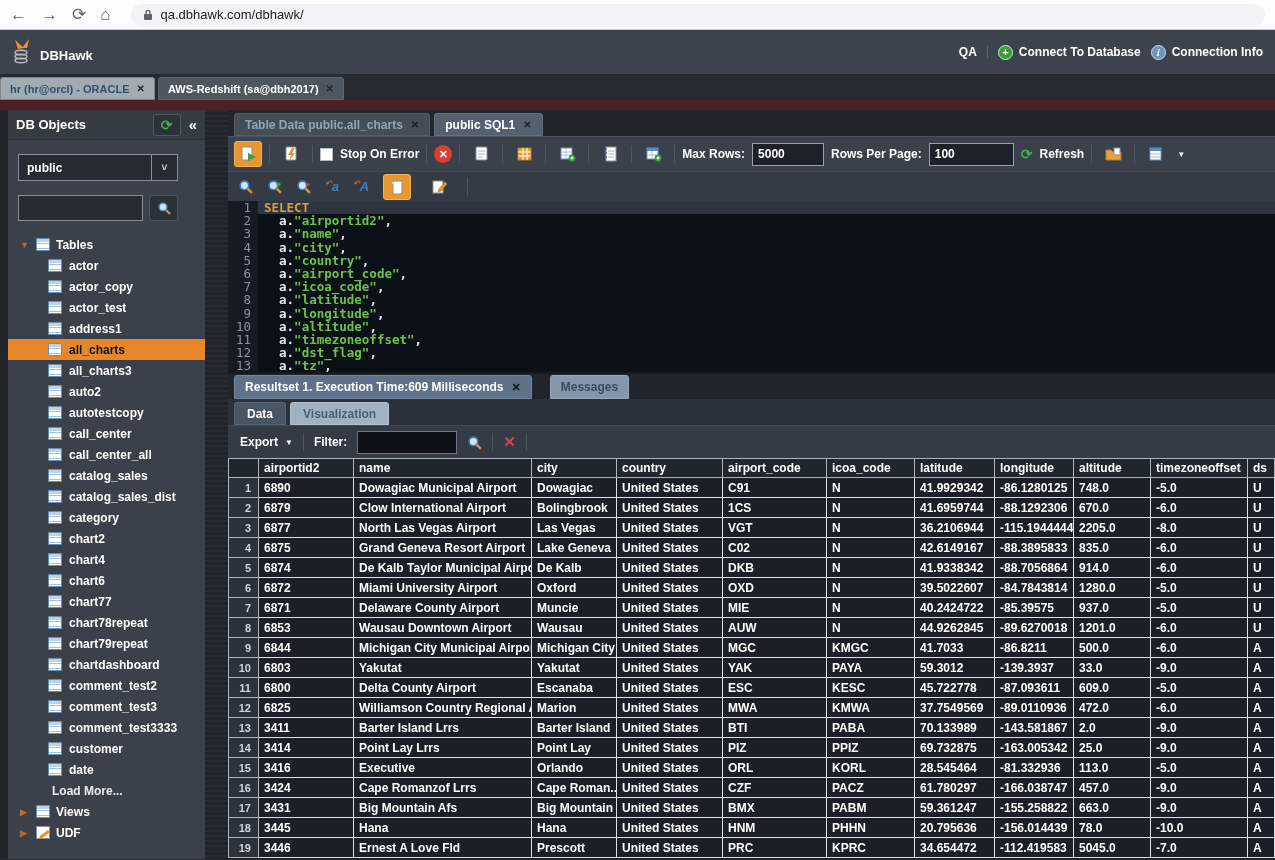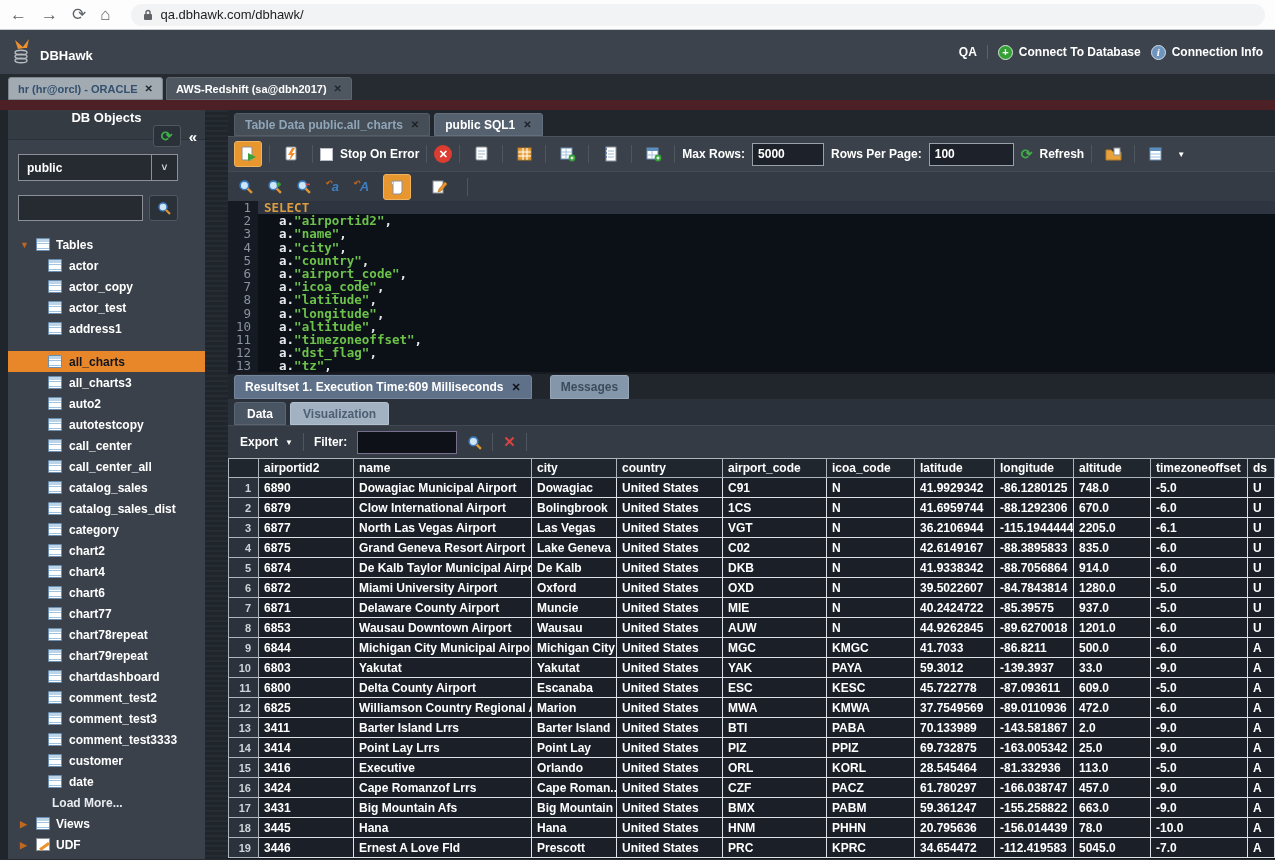--- a/index.html
+++ b/index.html
@@ -23,39 +23,39 @@
     color:#fff; font-size:12px; font-weight:bold; }
   .hsep { width:1px; height:14px; background:#5a626c; }
   .cicon { width:15px; height:15px; border-radius:50%; color:#fff; font-size:11px;
     display:inline-flex; align-items:center; justify-content:center; font-weight:bold; }
   .green { background:#35a135; border:1px solid #d6e8d6; }
   .blue  { background:#6f94bd; border:1px solid #d0dcea; font-style:italic; font-family:"Liberation Serif",serif; }
   .hlink { display:flex; align-items:center; gap:6px; cursor:pointer; }
 
   
   .conntabs { height:26px; background:#262b31; display:flex; align-items:flex-end;
-    padding-left:8px; gap:3px; }
+    gap:3px; }
   .ctab { height:23px; display:flex; align-items:center; gap:7px; padding:0 9px;
     border-radius:3px 3px 0 0; font-size:11px; font-weight:bold; cursor:pointer; }
   .ctab.inactive { background:#a2aab2; color:#33506e; border:1px solid #7d858d; }
   .ctab.active { background:#4e565f; color:#fff; border:1px solid #5d656e; }
   .ctab .x { font-size:10px; color:#22262b; font-weight:bold; }
   .redbar { height:10px; background:#4d2025; }
 
   
   .main { display:flex; height:749px; }
   .leftedge { width:8px; background:#20252b; }
   .sidebar { width:197px; background:#3a414a; display:flex; flex-direction:column; }
   .splitter { width:23px; background:#20252b;
     background-image:repeating-linear-gradient(to bottom,#262c33 0 2px,#20252b 2px 5px); }
   .content { width:1047px; display:flex; flex-direction:column; background:#21262d; }
 
   
   .sbhead { height:30px; background:#343b43; display:flex; align-items:center;
-    padding:0 8px; border-bottom:1px solid #2b3138;flex-direction:column; }
+    padding:0 8px; border-bottom:1px solid #2b3138; }
   .sbtitle { color:#fff; font-weight:bold; font-size:13px; }
   .sbbtns { margin-left:auto; display:flex; align-items:center; gap:8px; }
   .refbtn { width:28px; height:22px; background:#2b3138; border:1px solid #50575f;
     border-radius:3px; color:#3fae49; font-weight:bold; font-size:14px;
     display:flex; align-items:center; justify-content:center; cursor:pointer; }
   .collapse { color:#fff; font-size:15px; font-weight:bold; cursor:pointer; }
   .schemarow { margin:14px 10px 0 10px; display:flex; }
   .schemasel { width:160px; height:27px; background:#262b32; border:1px solid #8a8f98;
     display:flex; align-items:center; color:#fff; font-size:12px; font-weight:bold;
     padding-left:8px; position:relative; cursor:pointer; }
@@ -66,21 +66,21 @@
   .searchinput { width:125px; height:26px; background:#262b32; border:1px solid #8a8f98;
     color:#fff; font-size:12px; padding:0 6px; }
   .searchbtn { width:29px; height:26px; background:#2b3138; border:1px solid #50575f;
     border-radius:3px; display:flex; align-items:center; justify-content:center; cursor:pointer; }
   .tree { margin-top:13px; overflow:hidden; flex:1; }
   .tree-root, .tree-item, .tree-more { height:21px; display:flex; align-items:center;
     color:#fff; font-size:12px; font-weight:bold; cursor:pointer; white-space:nowrap; }
   .tree-root { padding-left:12px; gap:6px; }
   .arrow { color:#c06820; font-size:9px; width:10px; }
   .tree-item { padding-left:40px; gap:7px; }
-  .tree-item.selected { background:#e8872a; color:#10161e;margin-top:12px; }
+  .tree-item.selected { background:#e8872a; color:#10161e; }
   .tree-more { padding-left:44px; color:#e8ecf0; }
   .tbl-icon { width:14px; height:13px; background:#fff; border:1px solid #6b8fb0;
     border-radius:1px; flex:0 0 auto;
     background-image:linear-gradient(#bcd4e8 0 3px, transparent 3px),
       repeating-linear-gradient(to bottom, transparent 0 4px, #9fc3e0 4px 5px); }
   .udf-icon { width:14px; height:13px; background:#fff; border:1px solid #8a8f98;
     position:relative; flex:0 0 auto; }
   .udf-icon::after { content:""; position:absolute; left:2px; top:6px; width:11px; height:3px;
     background:#e8932e; transform:rotate(-35deg); }
 
@@ -691,21 +691,21 @@
               <td class="rn">3</td>
               <td>6877</td>
               <td>North Las Vegas Airport</td>
               <td>Las Vegas</td>
               <td>United States</td>
               <td>VGT</td>
               <td>N</td>
               <td>36.2106944</td>
               <td>-115.1944444</td>
               <td>2205.0</td>
-              <td>-6.1</td>
+              <td>-8.0</td>
               <td>U</td>
             </tr>
             <tr>
               <td class="rn">4</td>
               <td>6875</td>
               <td>Grand Geneva Resort Airport</td>
               <td>Lake Geneva</td>
               <td>United States</td>
               <td>C02</td>
               <td>N</td>

